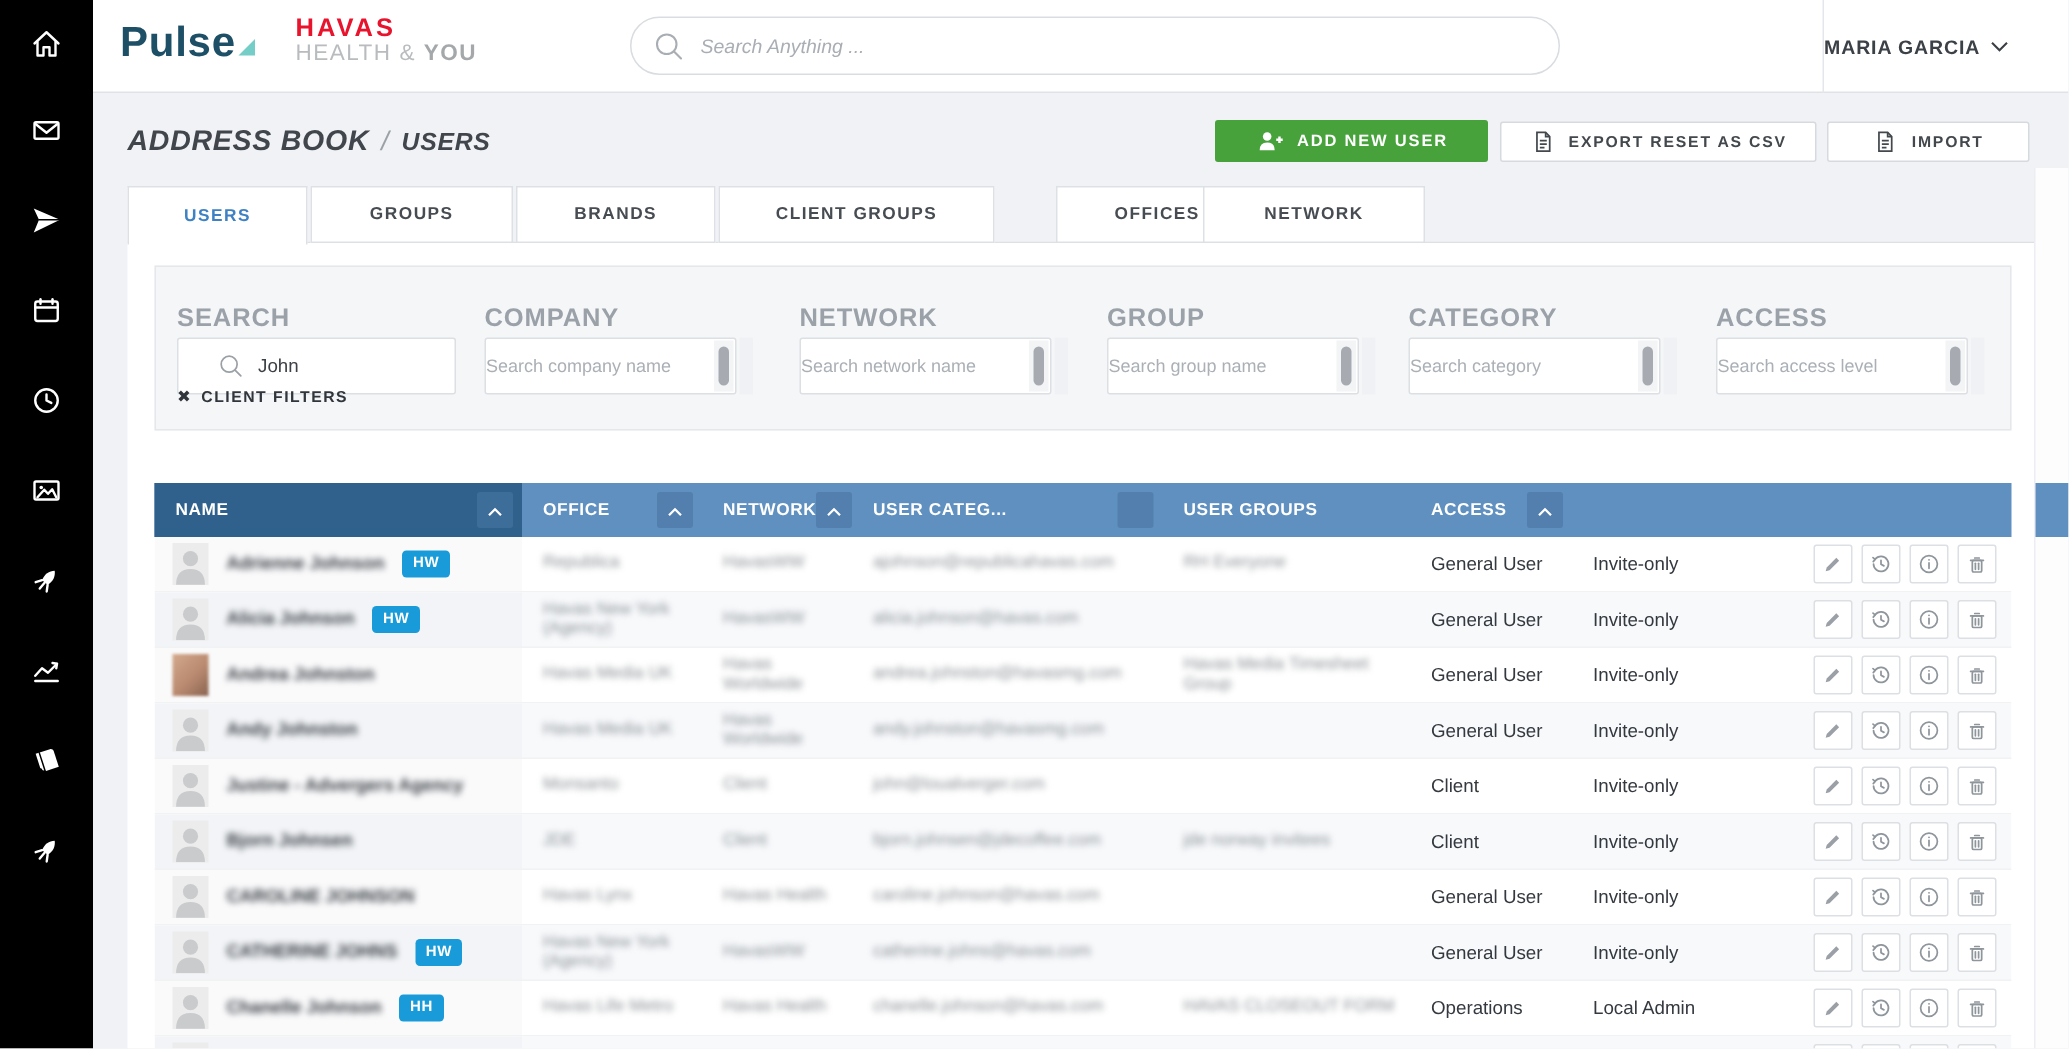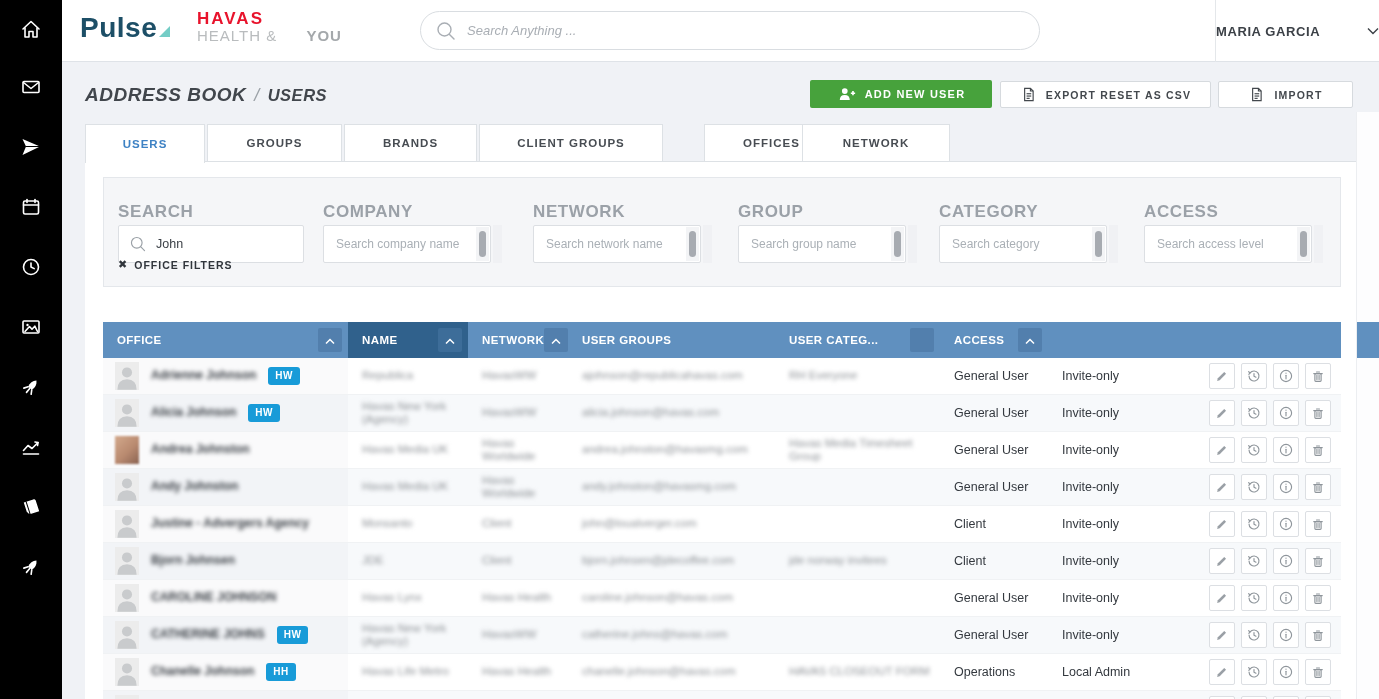--- a/index.html
+++ b/index.html
@@ -11,25 +11,25 @@
   .side-item { position:absolute; left:0; width:62px; height:44px; display:flex; align-items:center; justify-content:center; cursor:pointer; }
   .side-item svg { stroke:#fff; fill:none; stroke-width:1.6; stroke-linecap:round; stroke-linejoin:round; }
 
   
   #topbar { position:absolute; left:62px; top:0; width:1317px; height:62px; background:#fff; border-bottom:1px solid #dfe3e8; z-index:20; }
   #brand-pulse { position:absolute; left:18px; top:12px; font-size:28px; font-weight:bold; color:#1d4f67; letter-spacing:0.5px; }
   #brand-pulse .tri { display:inline-block; width:0; height:0; border-bottom:11px solid #74cdc6; border-left:11px solid transparent; margin-left:2px; }
   #brand-havas { position:absolute; left:135px; top:10px; line-height:1.05; }
   #brand-havas .l1 { font-size:17px; font-weight:800; color:#e8132c; letter-spacing:2px; }
   #brand-havas .l2 { font-size:15px; color:#b9bcbe; letter-spacing:1px; }
-  #brand-havas .l2 b { color:#a4a8ab; font-weight:700;margin-left:24px; }
+  #brand-havas .l2 b { color:#a4a8ab; font-weight:700; }
   #top-search { position:absolute; left:358px; top:11px; width:620px; height:39px; background:#fff; border:1px solid #d9dde1; border-radius:20px; display:flex; align-items:center; padding-left:14px; }
   #top-search input { border:none; outline:none; flex:1; font-size:13px; font-style:italic; color:#555; margin-left:10px; font-family:inherit; background:transparent; }
   #top-search input::placeholder { color:#a9aeb4; }
-  #user-menu { position:absolute; right:0; top:0; height:62px; width:164px; border-left:1px solid #e4e7ea; display:flex; align-items:center; justify-content:space-between; gap:7px; cursor:pointer;margin-left:19px; }
+  #user-menu { position:absolute; right:0; top:0; height:62px; width:164px; border-left:1px solid #e4e7ea; display:flex; align-items:center; justify-content:flex-start; gap:7px; cursor:pointer;margin-left:19px; }
   #user-menu .uname { font-size:13px; font-weight:600; color:#3c4147; letter-spacing:0.6px; }
 
   
   #breadcrumb { position:absolute; left:85px; top:84px; color:#41464c; letter-spacing:0.5px;font-style:italic; }
   #breadcrumb .sec { font-size:19px; font-weight:600; }
   #breadcrumb .sep { font-size:18px; color:#9ba1a7; font-weight:400; margin:0 8px; }
   #breadcrumb .pg  { font-size:16.5px; font-weight:600; }
   .hbtn { position:absolute; top:81px; height:27px; display:flex; align-items:center; justify-content:center; gap:9px; border-radius:2px; cursor:pointer; letter-spacing:1.2px; font-weight:700; }
   #btn-add { left:810px; top:80px; width:182px; height:28px; background:#47a23c; color:#fff; font-size:11px; border:none; }
   #btn-export { left:1000px; width:211px; background:#fff; border:1px solid #d6dade; color:#43484d; font-size:10.5px; }
@@ -40,23 +40,23 @@
   .tab.active { color:#3e82c4; border-bottom:none; height:39px; z-index:7; }
 
   
   #card { position:absolute; left:85px; top:161px; width:1271px; height:538px; background:#fff; border-top:1px solid #dde1e5; z-index:5; }
 
   
   #filters { position:absolute; left:103px; top:177px; width:1238px; height:110px; background:#f5f6f8; border:1px solid #e4e7eb; z-index:6; }
   .fgroup { position:absolute; top:14px; }
   .flabel { position:absolute; top:10px; left:0; font-size:17px; font-weight:600; color:#9ba1a8; letter-spacing:0.6px; }
   .finput { position:absolute; top:33px; left:0; height:38px; background:#fff; border:1px solid #dcdfe3; border-radius:2px; display:flex; align-items:center; }
-  #f-search-box { width:186px; padding-left:10px; gap:9px; }
+  #f-search-box { width:186px; padding-left:26px; gap:9px; }
   #f-search-box input { border:none; outline:none; width:120px; font-size:12.5px; color:#3c4147; font-family:inherit; }
-  .combo { width:168px; padding-left:12px; position:relative; }
+  .combo { width:168px; position:relative; }
   .combo .ph { font-size:12px; color:#aab0b6; }
   .combo .scroll { position:absolute; right:1px; top:1px; bottom:1px; width:13px; background:#f3f4f6; display:flex; align-items:center; justify-content:center; }
   .combo .thumb { width:7px; height:26px; background:#a7abb1; border-radius:3.5px; cursor:pointer; }
   .sidestrip { position:absolute; top:33px; width:9px; height:38px; background:#f0f1f4; }
   #reset-filters { position:absolute; left:14px; top:80px; display:flex; align-items:center; gap:7px; cursor:pointer; }
   #reset-filters .x { font-size:11px; color:#31363c; }
   #reset-filters .txt { font-size:10.5px; font-weight:700; letter-spacing:1px; color:#31363c; }
 
   
   #table-area { position:absolute; left:103px; top:322px; width:1238px; height:377px; z-index:6; }
@@ -291,56 +291,56 @@
         <div class="finput combo">
           <span class="ph">Search access level</span>
           <span class="scroll">
             <span class="thumb"></span>
           </span>
         </div>
         <div class="sidestrip" style="left:170px"></div>
       </div>
     <div id="reset-filters">
       <span class="x">✖</span>
-      <span class="txt">OFFICE FILTERS</span>
+      <span class="txt">CLIENT FILTERS</span>
     </div>
   </div>
 
   <div id="table-area">
     <div id="thead" class="tgrid">
+        <div class="hcell dark">
+          <span>NAME</span>
+          <button class="sortbtn">
+            <span><svg width="10" height="7" viewBox="0 0 10 7">
+                <polyline points="1,5.5 5,1.5 9,5.5" fill="none" stroke="#fff" stroke-width="1.5"></polyline>
+              </svg></span>
+          </button>
+        </div>
         <div class="hcell">
           <span>OFFICE</span>
           <button class="sortbtn">
             <span><svg width="10" height="7" viewBox="0 0 10 7">
                 <polyline points="1,5.5 5,1.5 9,5.5" fill="none" stroke="#fff" stroke-width="1.5"></polyline>
               </svg></span>
           </button>
         </div>
-        <div class="hcell dark">
-          <span>NAME</span>
-          <button class="sortbtn">
-            <span><svg width="10" height="7" viewBox="0 0 10 7">
-                <polyline points="1,5.5 5,1.5 9,5.5" fill="none" stroke="#fff" stroke-width="1.5"></polyline>
-              </svg></span>
-          </button>
-        </div>
         <div class="hcell">
           <span>NETWORK</span>
           <button class="sortbtn">
             <span><svg width="10" height="7" viewBox="0 0 10 7">
                 <polyline points="1,5.5 5,1.5 9,5.5" fill="none" stroke="#fff" stroke-width="1.5"></polyline>
               </svg></span>
           </button>
         </div>
         <div class="hcell">
-          <span>USER GROUPS</span>
-        </div>
-        <div class="hcell">
           <span>USER CATEG...</span>
           <button class="sortbtn"></button>
+        </div>
+        <div class="hcell">
+          <span>USER GROUPS</span>
         </div>
         <div class="hcell">
           <span>ACCESS</span>
           <button class="sortbtn">
             <span><svg width="10" height="7" viewBox="0 0 10 7">
                 <polyline points="1,5.5 5,1.5 9,5.5" fill="none" stroke="#fff" stroke-width="1.5"></polyline>
               </svg></span>
           </button>
         </div>
         <div class="hcell"></div>

